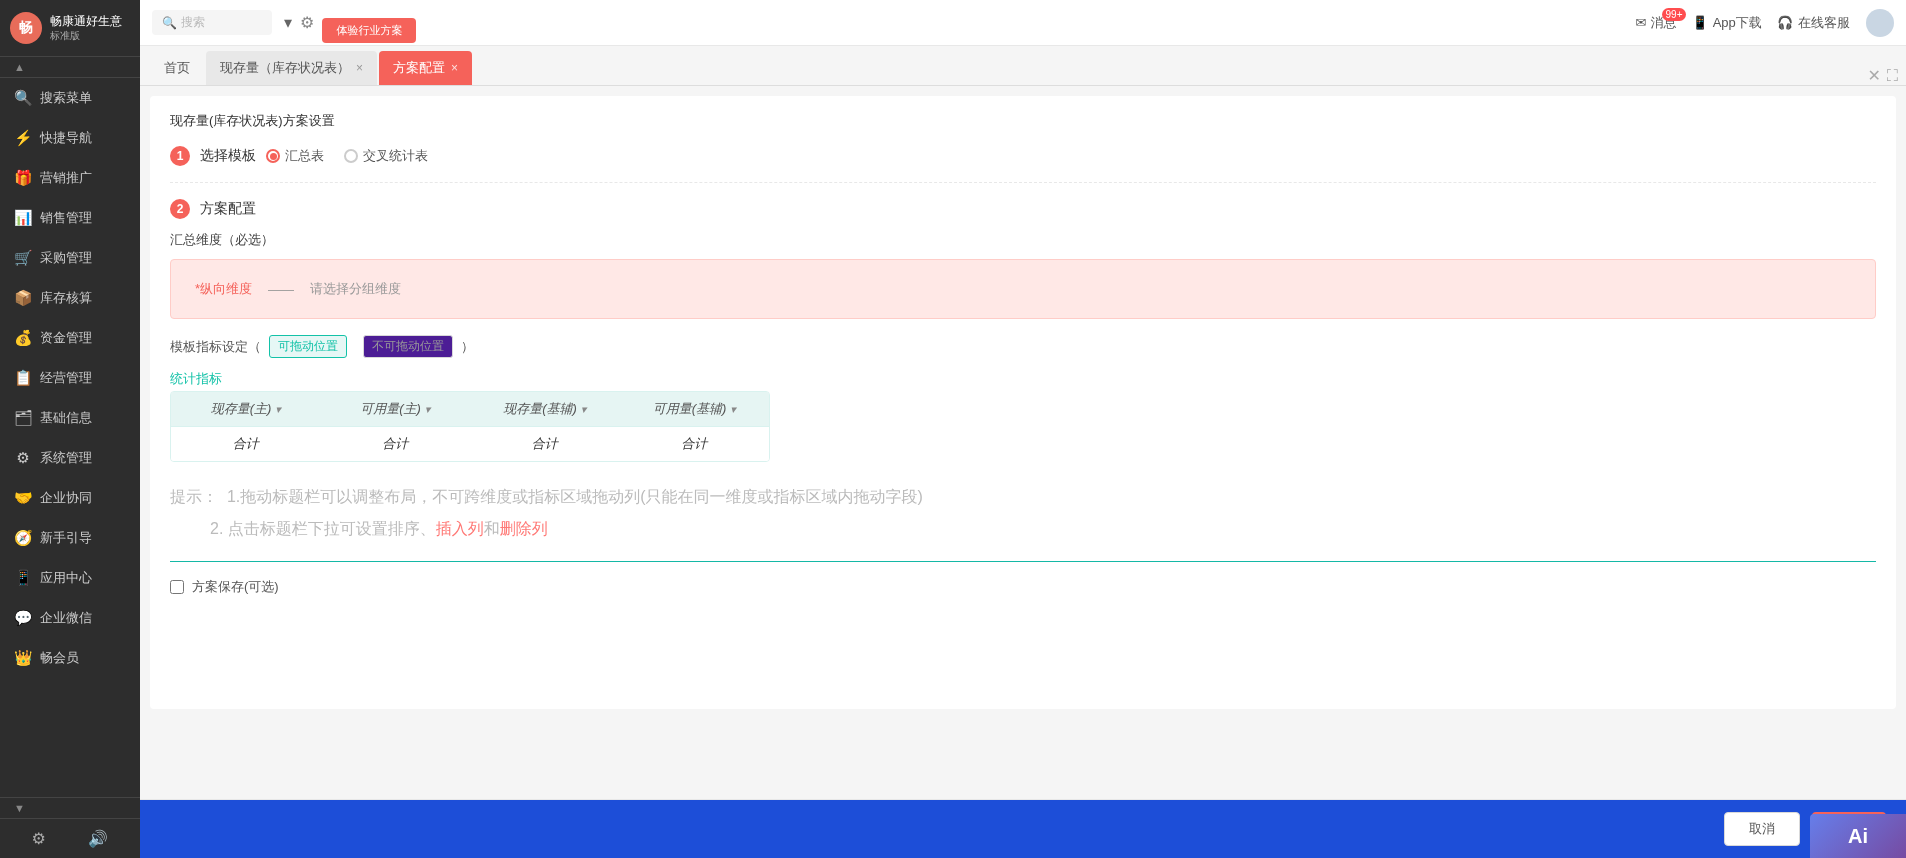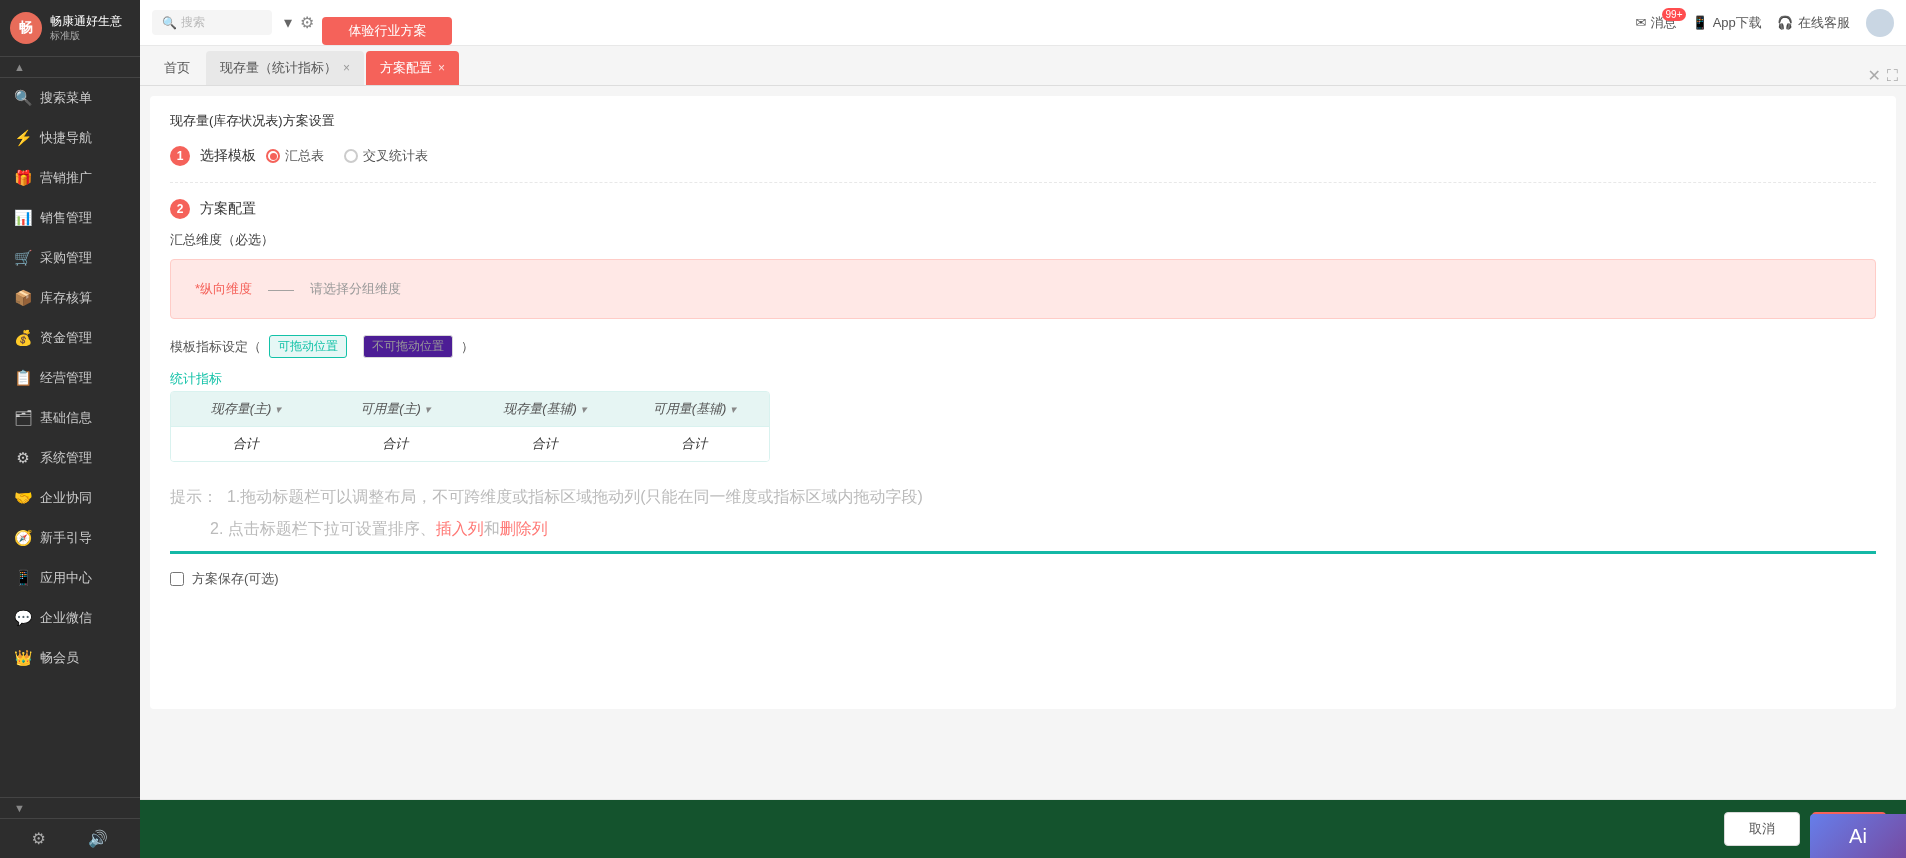--- a/index.html
+++ b/index.html
@@ -70,21 +70,21 @@
     .topbar-search {
       display: flex; align-items: center; gap: 4px;
       background: #f5f5f5; border-radius: 4px; padding: 4px 10px;
       font-size: 12px; color: #999; min-width: 120px;
     }
     .topbar-search-icon { font-size: 12px; }
     .topbar-dropdown { color: #666; cursor: pointer; font-size: 16px; margin-left: 4px; }
     .topbar-gear { color: #888; cursor: pointer; font-size: 16px; }
     .topbar-trial-btn {
       background: #f5625a; color: white; border: none;
-      padding: 5px 26px; border-radius: 4px; cursor: pointer; font-size: 13px; margin-top: 16px;
+      padding: 5px 14px; border-radius: 4px; cursor: pointer; font-size: 11px; margin-top: 16px;
     }
     .topbar-spacer { flex: 1; }
     .topbar-right { display: flex; align-items: center; gap: 16px; color: #555; font-size: 13px; }
     .topbar-badge {
       position: relative; cursor: pointer;
       display: flex; align-items: center; gap: 4px;
     }
     .badge-num {
       background: #ff4d4f; color: white; font-size: 10px;
       padding: 1px 4px; border-radius: 8px; position: absolute; top: -6px; right: -10px;
@@ -214,30 +214,30 @@
     .stats-body .stats-cell { background: #fff; border-top: 1px solid #d9f2ef; }
     .chevron-down { font-size: 11px; color: #888; }
 
     
     .tips-section { color: #bbb; font-size: 16px; line-height: 2; margin-top: 16px; }
     .tips-section .tip-highlight { color: #ff7875; }
 
     
     .panel-footer {
       display: flex; align-items: center; gap: 8px;
-      margin-top: 6px;
+      margin-top: 16px;
       padding-top: 16px;
-      border-top: 3px solid #14b8a6;
+      border-top: 1px solid #14b8a6;
     }
     .save-checkbox { width: 14px; height: 14px; cursor: pointer; }
     .save-label { font-size: 13px; color: #555; }
 
     
     .action-bar {
-      background: #14532d;
+      background: #1d4ed8;
       padding: 12px 20px;
       display: flex; justify-content: flex-end; gap: 12px;
       border-top: 1px solid #e8e8e8;
       flex-shrink: 0;
     }
     .btn-cancel {
       padding: 7px 24px; border: 1px solid #d9d9d9;
       background: #fff; border-radius: 4px; cursor: pointer;
       font-size: 13px; color: #555;
     }
@@ -248,21 +248,21 @@
     }
 
     
     .header-icons { display: flex; gap: 6px; margin-left: auto; }
     .header-icon { color: #aaa; cursor: pointer; font-size: 16px; }
 
     
     .ai-badge {
       position: fixed; bottom: 0; right: 0;
       background: linear-gradient(135deg, #667eea, #764ba2);
-      color: white; font-size: 20px; font-weight: normal;
+      color: white; font-size: 20px; font-weight: bold;
       width: 96px; height: 44px;
       display: flex; align-items: center; justify-content: center;
       border-radius: 4px 0 0 0;
       cursor: pointer;
     }
   </style>
 </head>
 <body>
 
 <div class="sidebar">
@@ -379,21 +379,21 @@
         <div class="user-avatar" style="background:#c9d6e3;"></div>
       </div>
     </div>
   </div>
 
   <div class="tabbar">
     <div class="tab tab-home">
       <span>首页</span>
     </div>
     <div class="tab">
-      <span>现存量（统计指标）</span>
+      <span>现存量（库存状况表）</span>
       <span class="tab-close">×</span>
     </div>
     <div class="tab tab-new-scheme">
       <span>方案配置</span>
       <span class="tab-close">×</span>
     </div>
     <div class="header-icons" style="margin-left:auto;margin-right:8px;display:flex;align-items:center;gap:6px;">
       <span class="header-icon">✕</span>
       <span class="header-icon">⛶</span>
     </div>

